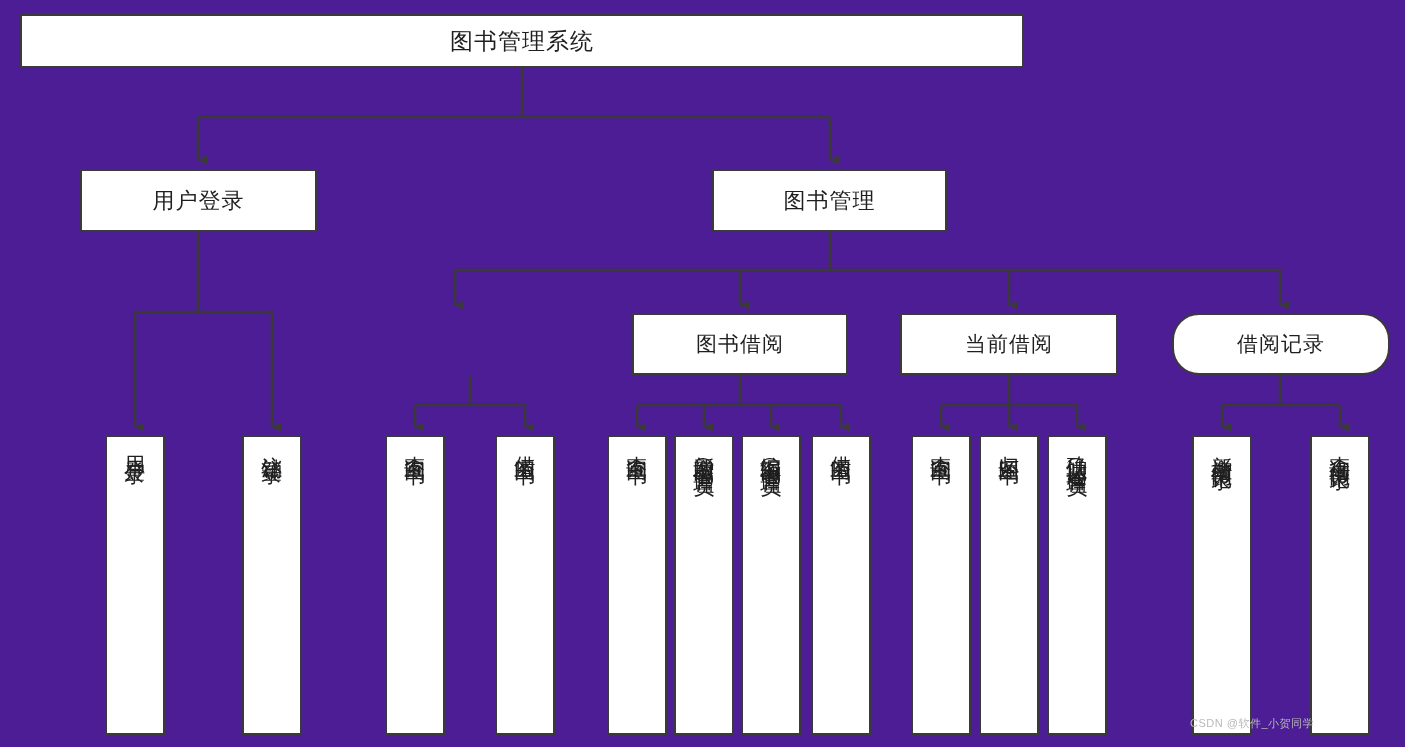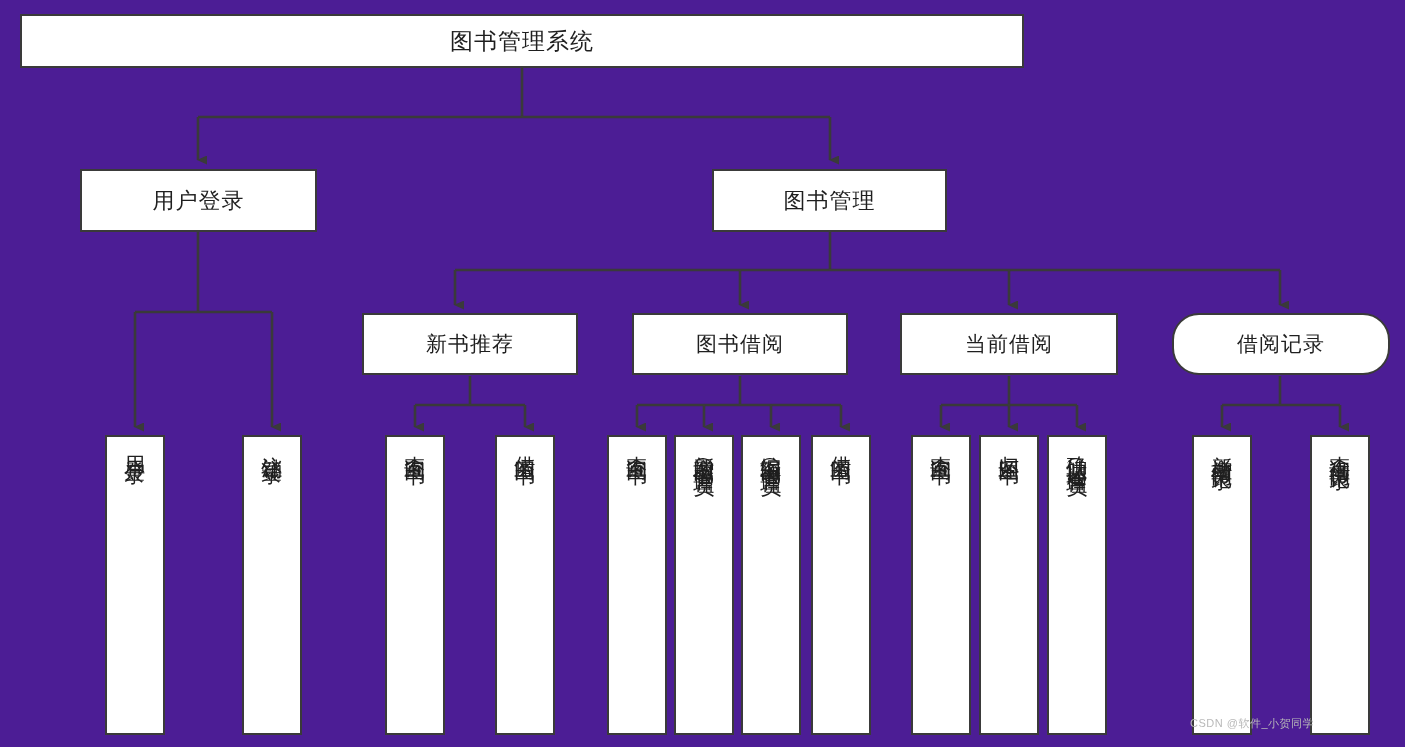--- a/index.html
+++ b/index.html
@@ -132,23 +132,20 @@
     <span class="htext">图书管理系统</span>
   </div>
 
   <div class="node level1" style="left:80px; top:169px; width:237px; height:63px;">
     <span class="htext">用户登录</span>
   </div>
   <div class="node level1" style="left:712px; top:169px; width:235px; height:63px;text-align:right;">
     <span class="htext">图书管理</span>
   </div>
 
-  <div class="node level2" style="left:362px; top:313px; width:216px; height:62px;">
-    <span class="htext">新书推荐</span>
-  </div>
   <div class="node level2" style="left:900px; top:313px; width:218px; height:62px;">
     <span class="htext">当前借阅</span>
   </div>
   <div class="node level2" style="left:632px; top:313px; width:216px; height:62px;">
     <span class="htext">图书借阅</span>
   </div>
   <div class="node level2" style="left:1172px; top:313px; width:218px; height:62px;border-radius:27px;">
     <span class="htext">借阅记录</span>
   </div>
 

